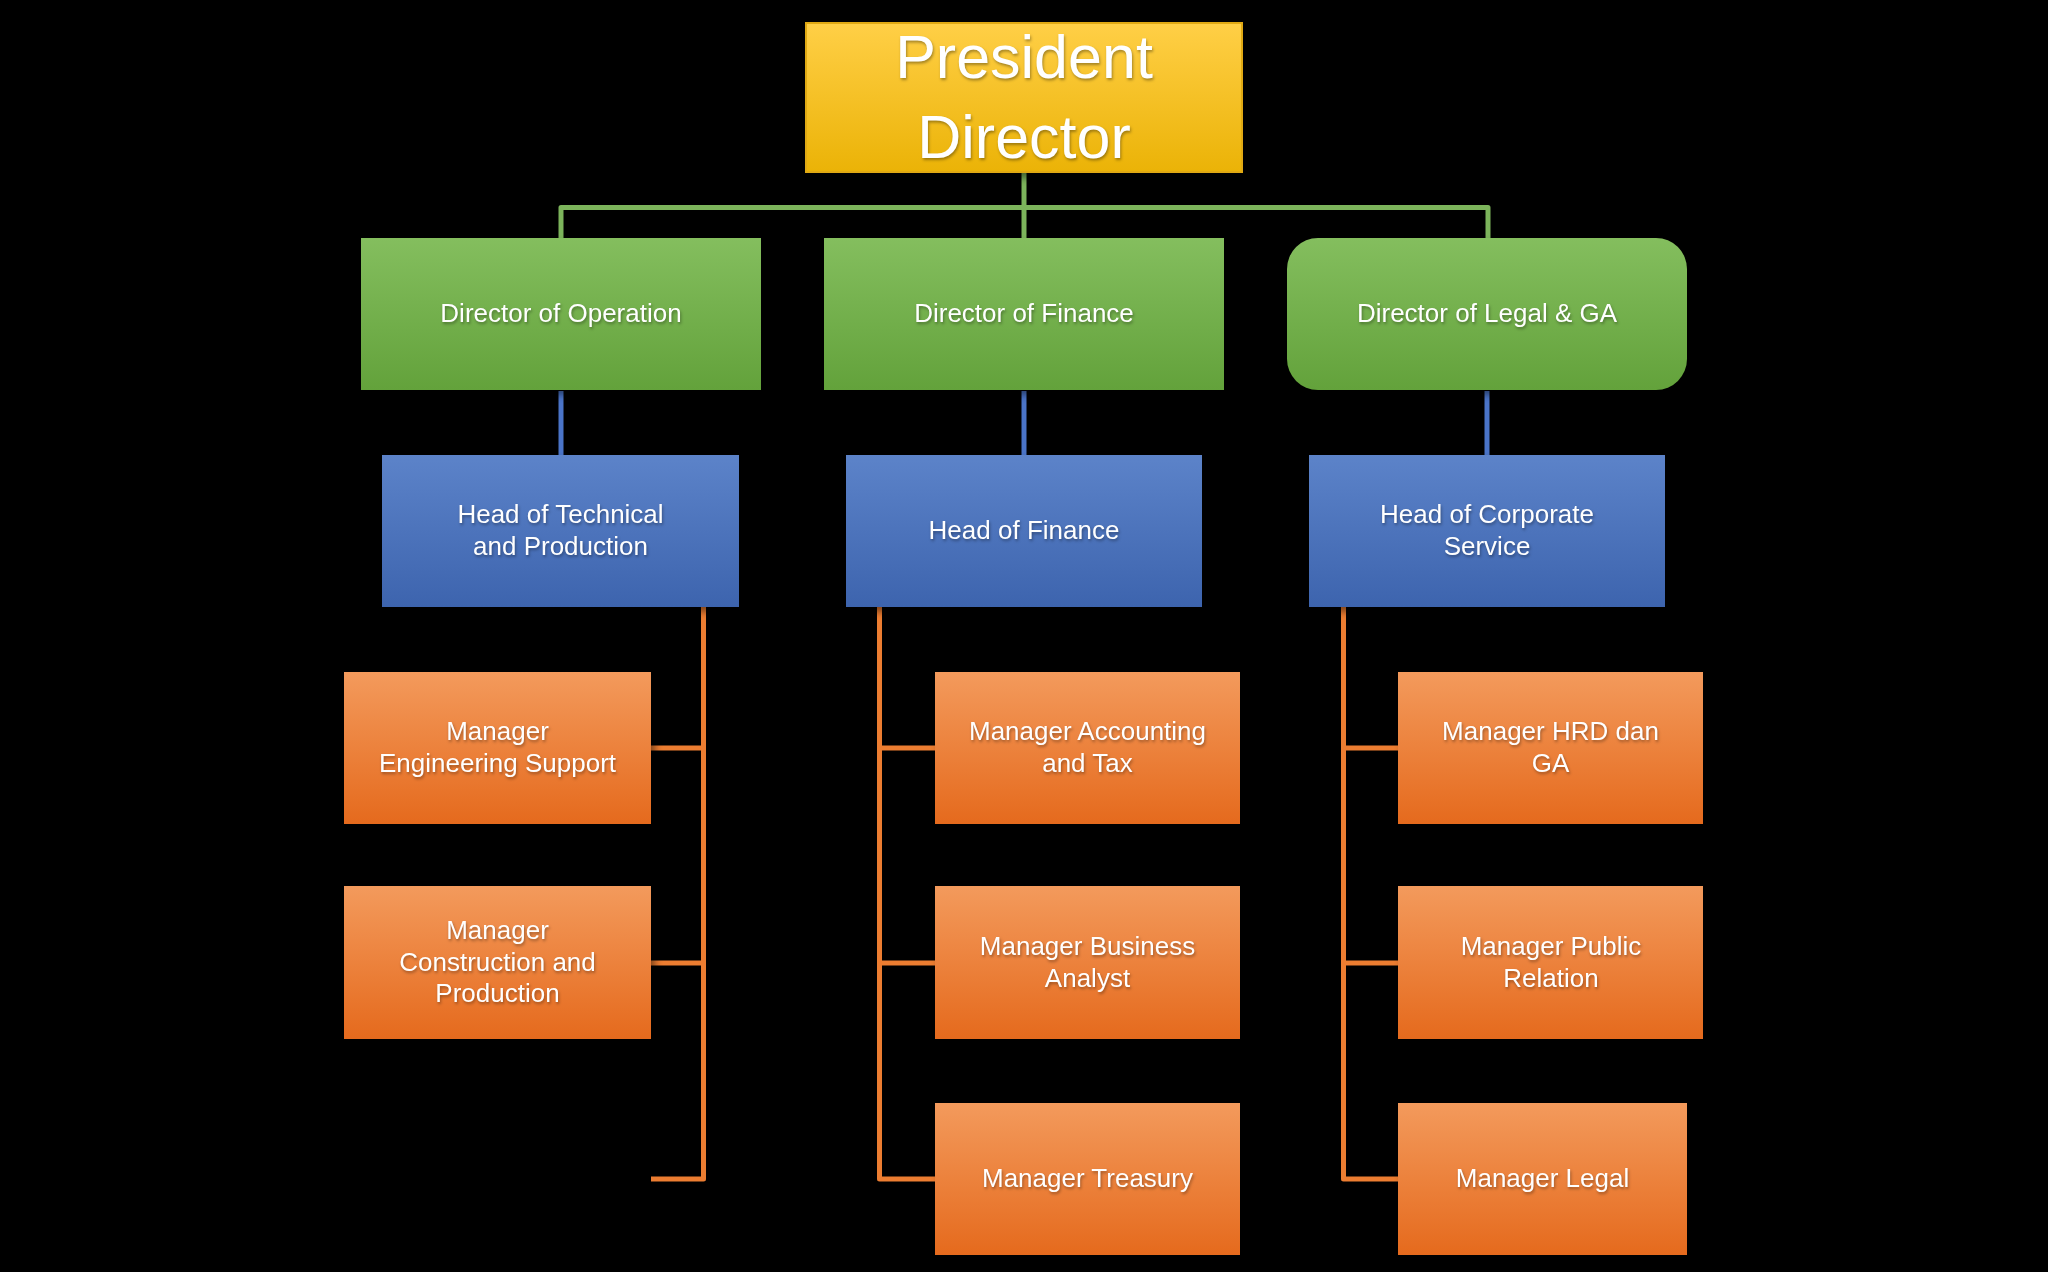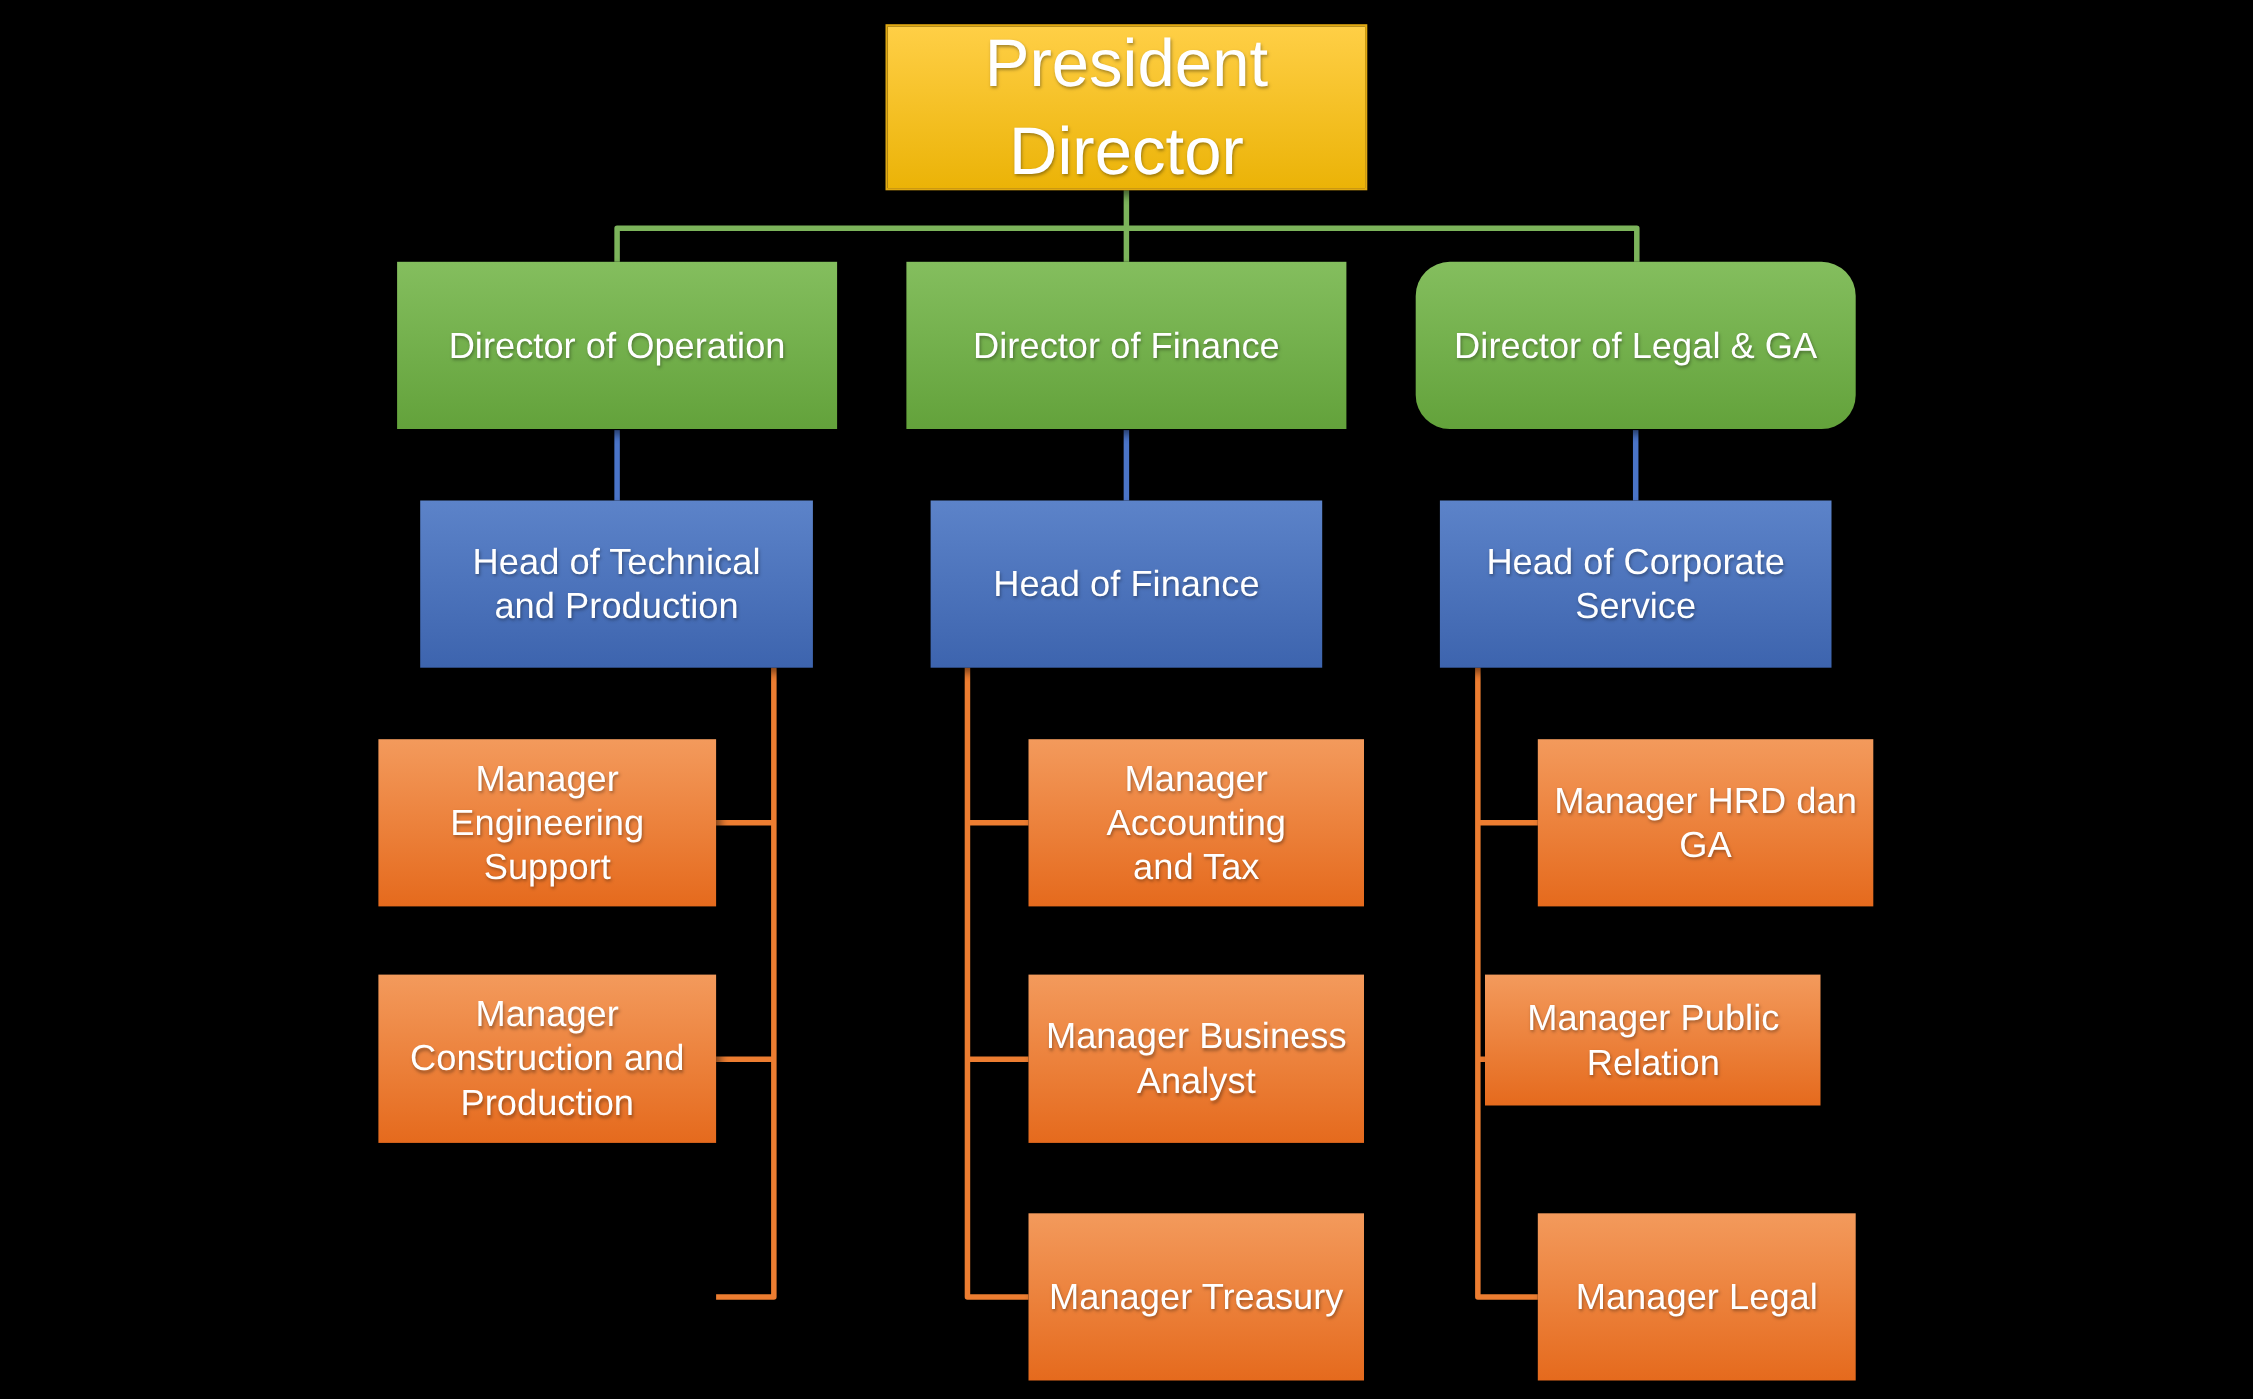--- a/index.html
+++ b/index.html
@@ -29,21 +29,21 @@
   .connectors{
     position:absolute;left:0;top:0;width:2048px;height:1272px;
   }
   .node{
     position:absolute;
     box-sizing:border-box;
     display:flex;align-items:center;justify-content:center;
     text-align:center;
     color:var(--text);
     white-space:pre-line;
-    font-size:33px;
+    font-size:26px;
     line-height:1.22;
     padding:6px 10px;
     text-shadow:1px 2px 3px rgba(0,0,0,0.35);
     box-shadow:4px 5px 7px rgba(0,0,0,0.45);
   }
   .node.president{
     background:linear-gradient(180deg,var(--president-fill-top),var(--president-fill-bottom));
     border:2px solid var(--president-border);
     font-size:61px;
     line-height:1.3;
@@ -112,17 +112,17 @@
 Production</div>
 
   <div class="node manager" style="left:935px;top:672px;width:305px;height:152px;">Manager Accounting
 and Tax</div>
   <div class="node manager" style="left:935px;top:886px;width:305px;height:153px;">Manager Business
 Analyst</div>
   <div class="node manager" style="left:935px;top:1103px;width:305px;height:152px;">Manager Treasury</div>
 
   <div class="node manager" style="left:1398px;top:672px;width:305px;height:152px;">Manager HRD dan
 GA</div>
-  <div class="node manager" style="left:1350px;top:886px;width:305px;height:119px;padding-left:11px;">Manager Public
+  <div class="node manager" style="left:1398px;top:886px;width:305px;height:153px;padding-left:11px;">Manager Public
 Relation</div>
   <div class="node manager" style="left:1398px;top:1103px;width:289px;height:152px;">Manager Legal</div>
 
 </div>
 
 </body></html>

